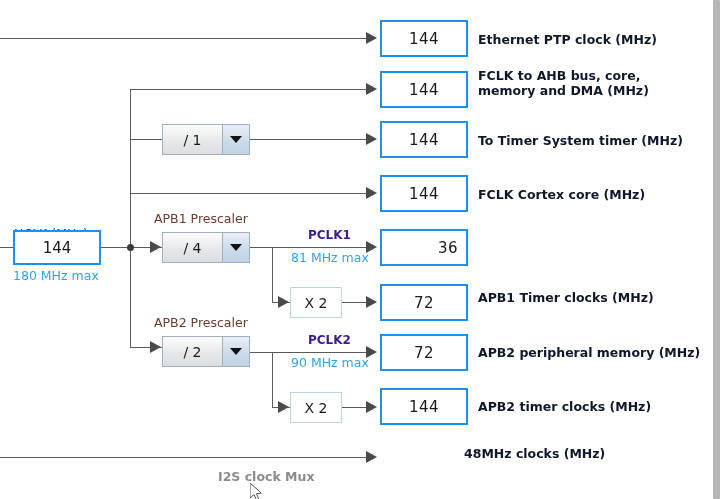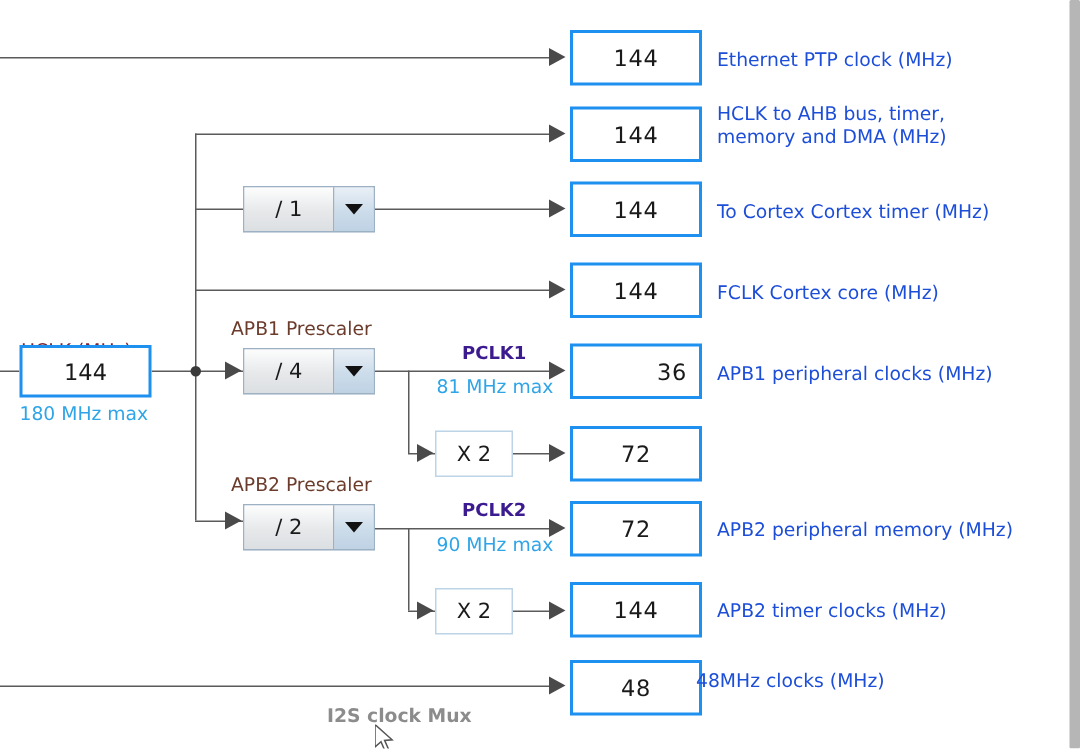--- a/index.html
+++ b/index.html
@@ -66,21 +66,21 @@
   }
   .combo .btn .caret{
     width:0;height:0;
     border-left:6px solid transparent;border-right:6px solid transparent;
     border-top:7px solid #111111;
   }
 
   
   .lbl{position:absolute;white-space:pre;}
   .lbl-out{
-    font-size:12.5px;font-weight:normal;color:#1d4ed8;line-height:15px;
+    font-size:12.5px;font-weight:bold;color:#0f172a;line-height:15px;
   }
   .lbl-title{font-size:12.5px;color:#6b3b2b;}
   .lbl-hclk{font-size:12.5px;color:#7c2230;}
   .lbl-max{font-size:12.5px;color:#2fa4e7;}
   .lbl-pclk{font-size:12px;font-weight:bold;color:#3b1b8f;}
   .lbl-mux{font-size:12.5px;font-weight:bold;color:#8c8c8c;}
 
   
   .scroll-track{
     position:absolute;right:0;top:0;width:13px;height:499px;background:#ffffff;
@@ -185,55 +185,52 @@
   <div class="lbl lbl-mux" style="left:218px;top:469px;">I2S clock Mux</div>
 
   <div class="outbox" style="left:380px;top:20px;">
     <span>144</span>
   </div>
   <div class="lbl lbl-out" style="left:478px;top:32px;">Ethernet PTP clock (MHz)</div>
 
   <div class="outbox" style="left:380px;top:71px;">
     <span>144</span>
   </div>
-  <div class="lbl lbl-out" style="left:478px;top:68px;">HCLK to AHB bus, timer,
+  <div class="lbl lbl-out" style="left:478px;top:68px;">FCLK to AHB bus, core,
 memory and DMA (MHz)</div>
 
   <div class="outbox" style="left:380px;top:121px;">
     <span>144</span>
   </div>
-  <div class="lbl lbl-out" style="left:478px;top:133px;">To Cortex Cortex timer (MHz)</div>
+  <div class="lbl lbl-out" style="left:478px;top:133px;">To Timer System timer (MHz)</div>
 
   <div class="outbox" style="left:380px;top:175px;">
     <span>144</span>
   </div>
   <div class="lbl lbl-out" style="left:478px;top:187px;">FCLK Cortex core (MHz)</div>
 
   <div class="outbox" style="left:380px;top:229px;padding-left:48px;">
     <span>36</span>
   </div>
-  <div class="lbl lbl-out" style="left:478px;top:241px;">APB1 peripheral clocks (MHz)</div>
 
   <div class="outbox" style="left:380px;top:284px;">
     <span>72</span>
   </div>
+  <div class="lbl lbl-out" style="left:478px;top:290px;">APB1 Timer clocks (MHz)</div>
 
   <div class="outbox" style="left:380px;top:334px;">
     <span>72</span>
   </div>
   <div class="lbl lbl-out" style="left:478px;top:345px;">APB2 peripheral memory (MHz)</div>
 
   <div class="outbox" style="left:380px;top:388px;">
     <span>144</span>
   </div>
   <div class="lbl lbl-out" style="left:478px;top:399px;">APB2 timer clocks (MHz)</div>
 
-  <div class="outbox" style="left:380px;top:440px;">
-    <span>48</span>
-  </div>
   <div class="lbl lbl-out" style="left:464px;top:446px;">48MHz clocks (MHz)</div>
 
   <div class="scroll-track">
     <div class="scroll-thumb"></div>
   </div>
 
   <svg class="cursor" style="left:250px;top:483px;" viewBox="0 0 14 20">
     <polygon points="0,0 0,15 4,11.5 6.6,17.5 9,16.4 6.4,10.6 11.4,10.2" fill="#ffffff" stroke="#555555" stroke-width="1"></polygon>
   </svg>
 

